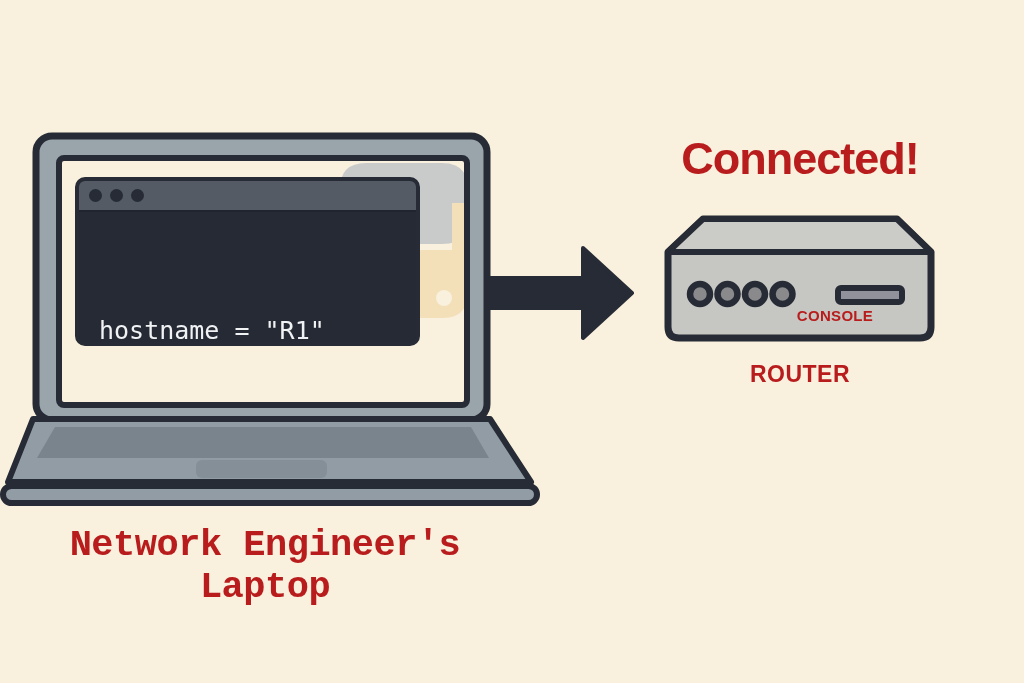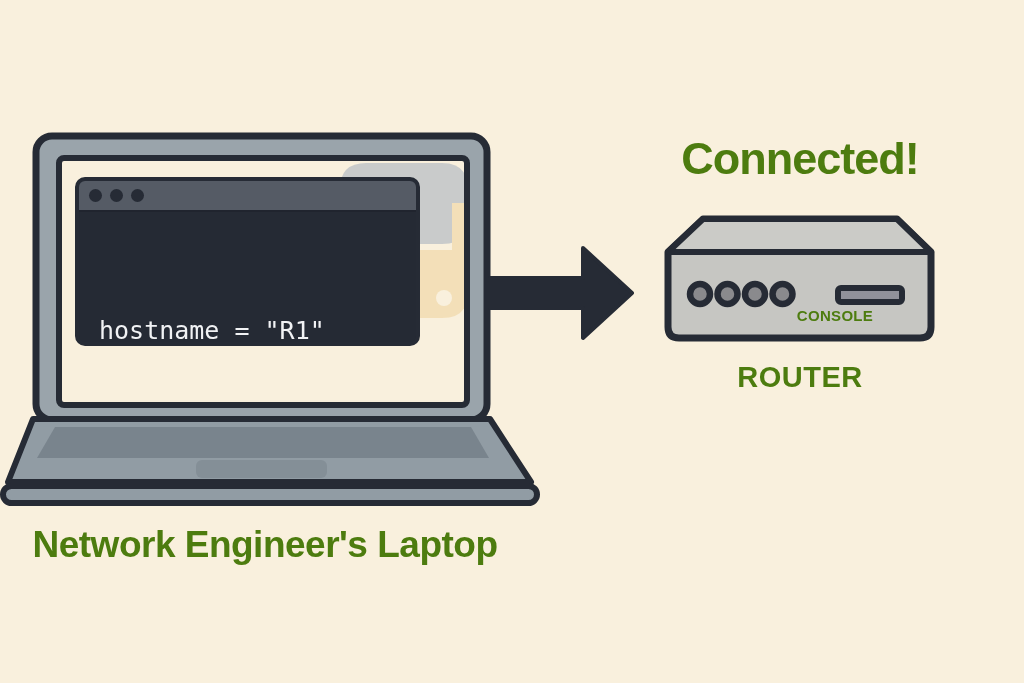--- a/index.html
+++ b/index.html
@@ -4,27 +4,27 @@
 <style>
   html,body{margin:0;padding:0;}
   body{
     width:1024px;height:683px;position:relative;overflow:hidden;
     background:#f9f0dd;
     font-family:"Liberation Sans",sans-serif;
   }
   #art{position:absolute;left:0;top:0;width:1024px;height:683px;}
 
   .label{
-    position:absolute;color:#4d7c0f;font-weight:700;text-align:center;
+    position:absolute;color:#b91c1c;font-weight:700;text-align:center;
     -webkit-font-smoothing:antialiased;
   }
   #connected-label{left:640px;top:133px;width:320px;font-size:45px;letter-spacing:-1px;}
-  #router-label{left:668px;top:361px;width:264px;font-size:29px;letter-spacing:.5px;}
+  #router-label{left:668px;top:361px;width:264px;font-size:23px;letter-spacing:.5px;}
   #console-label{left:774px;top:307px;width:122px;font-size:15px;letter-spacing:.3px;}
-  #laptop-label{left:30px;top:524px;width:470px;font-size:37px;letter-spacing:-.5px;}
+  #laptop-label{left:30px;top:524px;width:470px;font-size:37px;letter-spacing:-.5px;font-family:Liberation Mono, monospace;}
 
   
   #code-window{
     position:absolute;left:75px;top:177px;width:345px;height:169px;
     box-sizing:border-box;border:4px solid #262b35;border-radius:10px;
     background:#252a34;overflow:hidden;
   }
   #code-titlebar{
     height:29px;background:#555b65;border-bottom:2px solid #20242e;
     display:flex;align-items:center;padding-left:10px;gap:8px;

